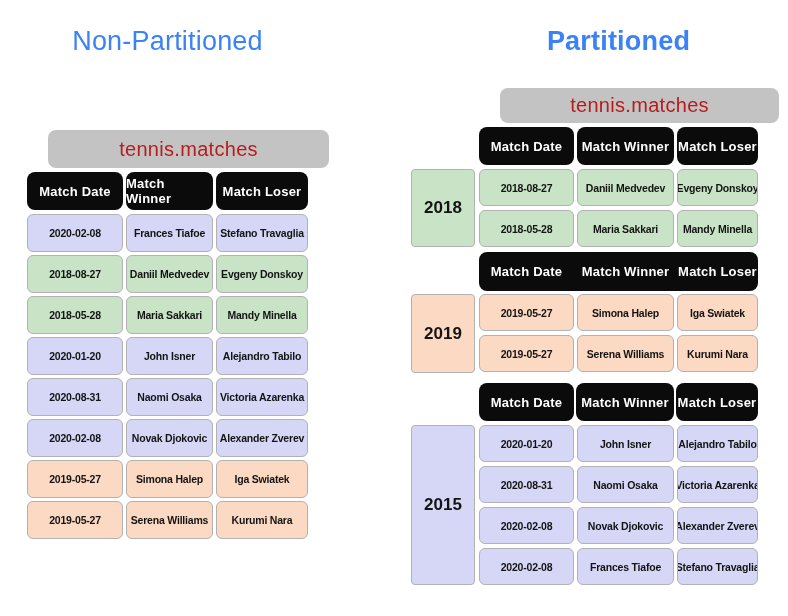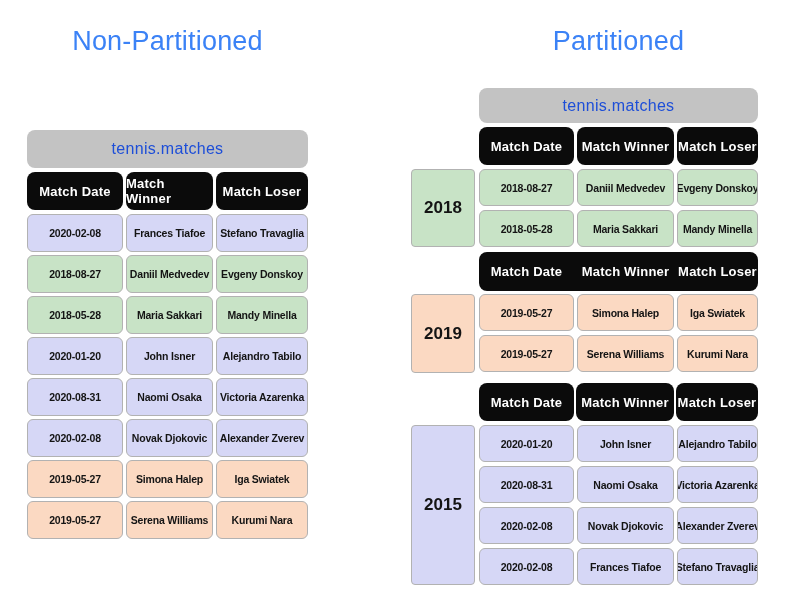--- a/index.html
+++ b/index.html
@@ -7,22 +7,23 @@
     position:relative;width:788px;height:616px;background:#ffffff;
     font-family:"Liberation Sans",sans-serif;color:#111;overflow:hidden;
   }
   .title{
     position:absolute;text-align:center;font-size:27px;font-weight:500;
     color:#3b82f6;letter-spacing:0.2px;
   }
   .tname{
     position:absolute;background:var(--gray);border-radius:8px;
     display:flex;align-items:center;justify-content:center;
-    font-size:16px;font-weight:500;color:#1d4ed8;letter-spacing:0.3px;
+    font-size:20px;font-weight:500;color:#b91c1c;letter-spacing:0.3px;
     box-sizing:border-box;
+    margin-left:21px;
   }
   .grid-l{display:grid;grid-template-columns:96px 87px 92px;column-gap:3px;}
   .grid-r{display:grid;grid-template-columns:95px 97px 81px;column-gap:3px;}
   .hdr-row{position:absolute;}
   .hdr{
     background:var(--black);color:#fff;border-radius:8px;
     display:flex;align-items:center;justify-content:center;
     font-size:13px;font-weight:bold;letter-spacing:0.2px;height:100%;
   }
   .hdr-single{
@@ -100,21 +101,21 @@
       <div class="cell c-peach">Simona Halep</div>
       <div class="cell c-peach">Iga Swiatek</div>
     </div>
     <div class="grid-l" style="height:38px;">
       <div class="cell c-peach">2019-05-27</div>
       <div class="cell c-peach">Serena Williams</div>
       <div class="cell c-peach">Kurumi Nara</div>
     </div>
   </div>
 
-  <div class="title" style="left:479px;top:26px;width:279px;">Partitioned</div>
+  <div class="title" style="left:479px;top:26px;width:279px;font-weight:bold;">Partitioned</div>
 
   <div class="tname" style="left:479px;top:88px;width:279px;height:35px;">tennis.matches</div>
 
   <div class="hdr-row grid-r" style="left:479px;top:127px;width:279px;height:38px;">
     <div class="hdr">Match Date</div>
     <div class="hdr">Match Winner</div>
     <div class="hdr">Match Loser</div>
   </div>
   <div class="ylabel c-green" style="left:411px;top:169px;height:78px;">2018</div>
   <div class="rows" style="left:479px;top:169px;row-gap:4px;">

